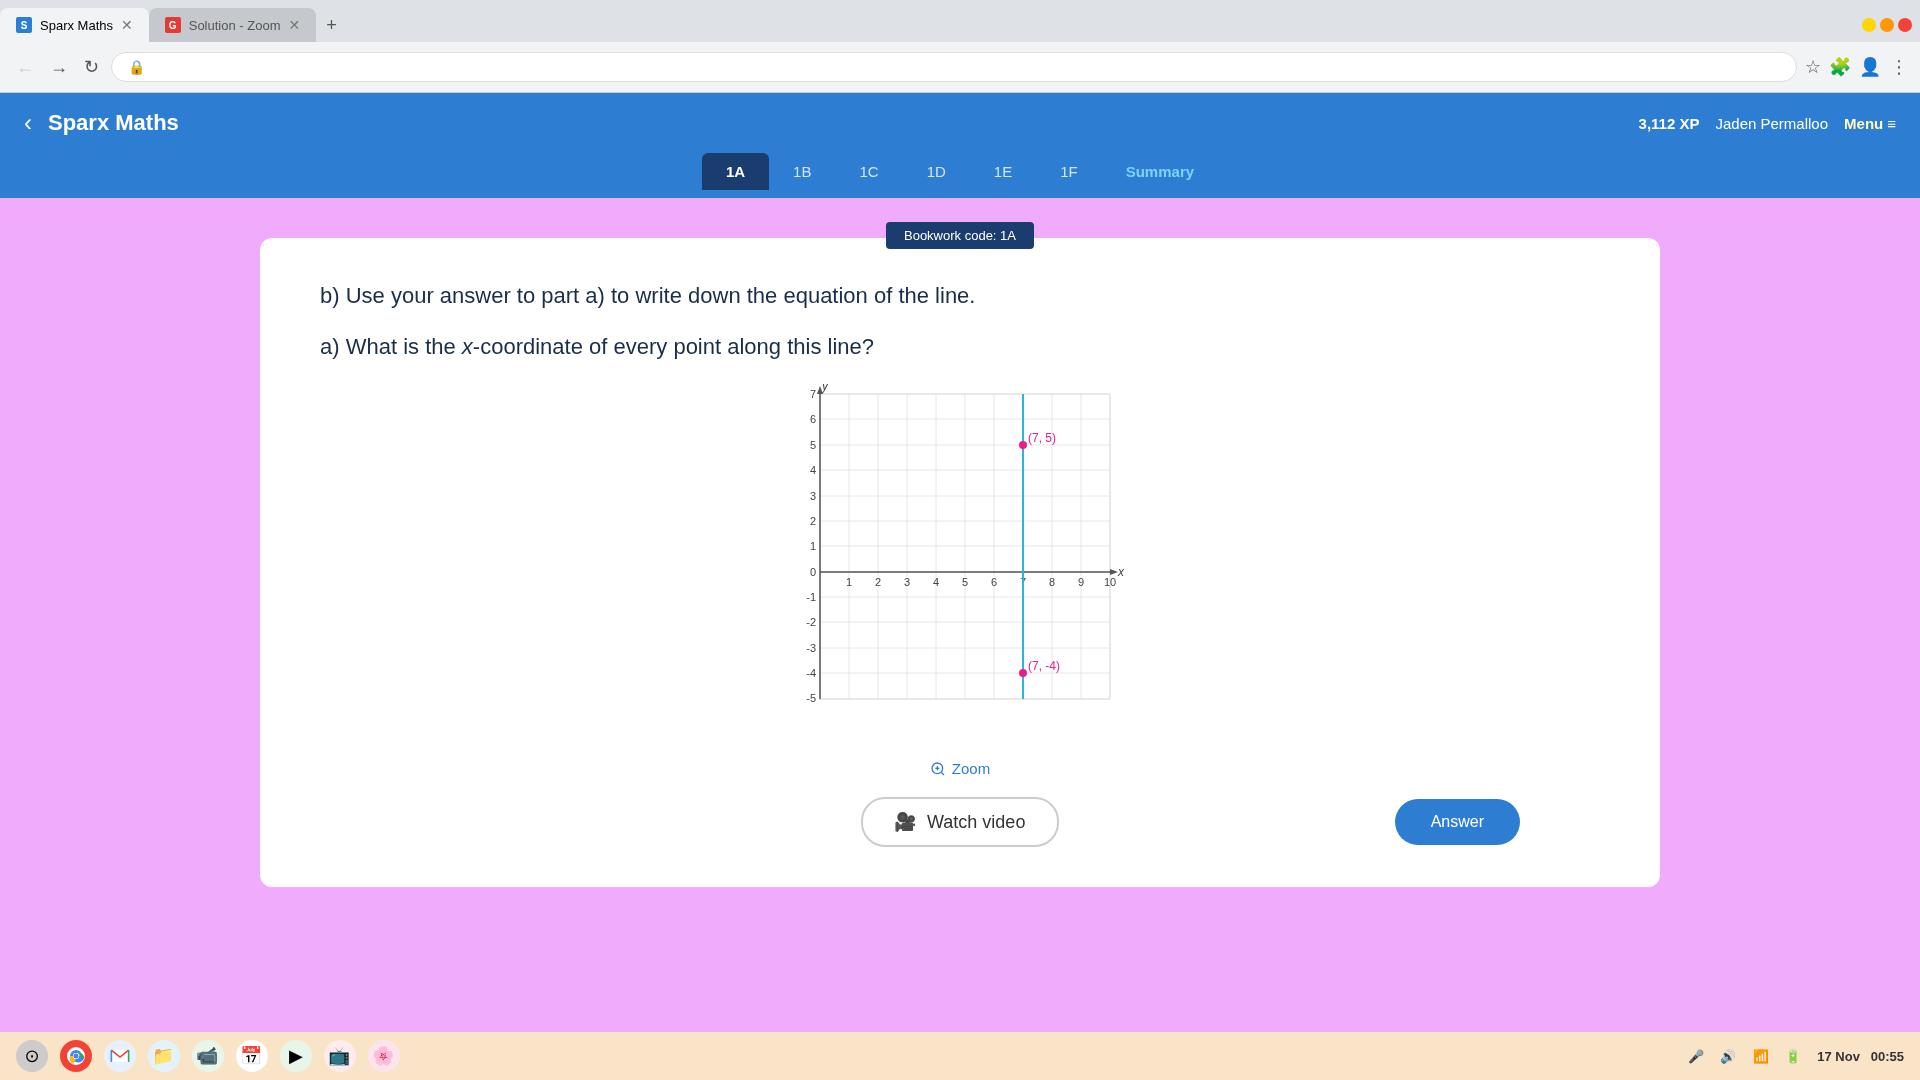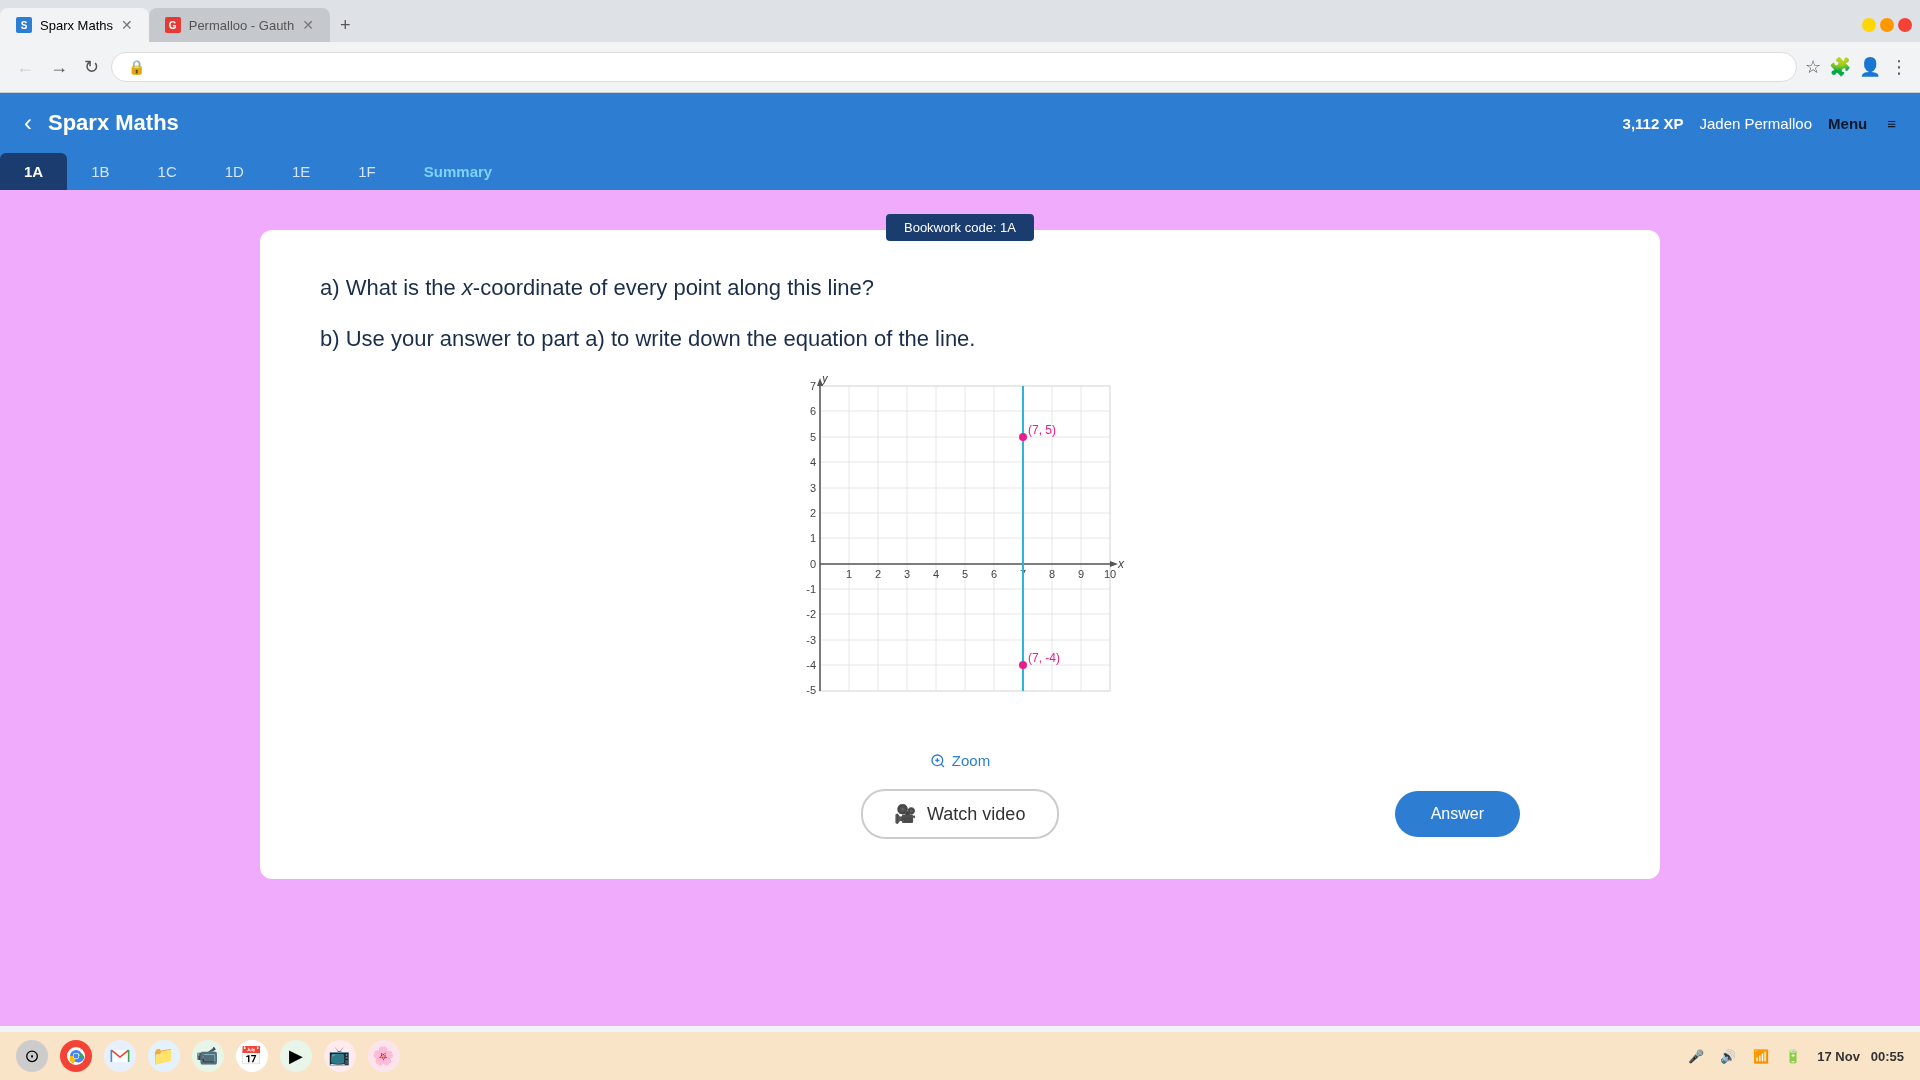--- a/index.html
+++ b/index.html
@@ -26,24 +26,24 @@
     .toolbar-icons { display: flex; gap: 8px; align-items: center; }
     .toolbar-icon-btn { background: none; border: none; font-size: 18px; color: #555; cursor: pointer; }
 
     
     .app-header { background: #2d7dd2; display: flex; align-items: center; padding: 0 24px; height: 60px; }
     .back-btn { color: white; background: none; border: none; font-size: 24px; cursor: pointer; margin-right: 16px; }
     .app-logo { color: white; font-size: 22px; font-weight: 700; }
     .header-right { margin-left: auto; display: flex; align-items: center; gap: 16px; color: white; font-size: 15px; }
     .xp-badge { color: white; font-weight: 600; }
     .user-name { color: white; }
-    .menu-btn { background: none; border: none; color: #0f172a; font-size: 15px; cursor: pointer; display: flex; align-items: center; gap: 20px; font-weight: 600; }
-
-    
-    .tab-nav { background: #2d7dd2; display: flex; justify-content: flex-start; padding-bottom: 0; }
+    .menu-btn { background: none; border: none; color: #fef9c3; font-size: 15px; cursor: pointer; display: flex; align-items: center; gap: 4px; font-weight: 600; }
+
+    
+    .tab-nav { background: #2d7dd2; display: flex; justify-content: center; padding-bottom: 8px; }
     .task-tab { padding: 10px 24px; color: rgba(255,255,255,0.8); font-size: 15px; cursor: pointer; border: none; background: none; font-weight: 500; border-radius: 6px 6px 0 0; }
     .task-tab.active { background: #1a3c6e; color: white; font-weight: 700; }
     .task-tab.summary { color: #7dd3fc; font-weight: 600; }
 
     
     .main-content { background: #f0abfc; min-height: calc(1080px - 92px - 60px - 42px - 50px); display: flex; flex-direction: column; align-items: center; padding: 0 0 40px 0; position: relative; }
 
     .bookwork-code-badge { background: #1a3c6e; color: white; font-size: 13px; padding: 6px 18px; border-radius: 4px; position: absolute; top: -16px; left: 50%; transform: translateX(-50%); z-index: 10; white-space: nowrap; }
 
     .question-card { background: white; border-radius: 12px; padding: 40px 60px 40px 60px; width: 1400px; margin: 40px auto 0 auto; position: relative; }
@@ -73,21 +73,21 @@
 
 <div class="browser-chrome">
   <div class="tab-bar">
     <div class="tab active">
       <div class="tab-favicon" style="background:#2d7dd2; display:flex; align-items:center; justify-content:center; color:white; font-size:10px; font-weight:700;">S</div>
       <span class="tab-title">Sparx Maths</span>
       <span class="tab-close">✕</span>
     </div>
     <div class="tab inactive">
       <div class="tab-favicon" style="background:#e53935; display:flex; align-items:center; justify-content:center; color:white; font-size:10px; font-weight:700;">G</div>
-      <span class="tab-title">Permalloo - Gauth</span>
+      <span class="tab-title">Solution - Zoom</span>
       <span class="tab-close">✕</span>
     </div>
     <button class="tab-new">+</button>
     <div class="window-controls">
       <button class="win-btn" style="background:#ffd600;"></button>
       <button class="win-btn" style="background:#ff9800;"></button>
       <button class="win-btn" style="background:#f44336;"></button>
     </div>
   </div>
   <div class="address-bar-row">
@@ -127,24 +127,24 @@
   <button class="task-tab">1E</button>
   <button class="task-tab">1F</button>
   <button class="task-tab summary">Summary</button>
 </div>
 
 <div class="main-content">
   <div class="question-card">
 
     <div class="bookwork-code-badge">Bookwork code: 1A</div>
 
+    <p class="question-text">b) Use your answer to part a) to write down the equation of the line.</p>
     <p class="question-text">
       a) What is the <em>x</em>-coordinate of every point along this line?
     </p>
-    <p class="question-text">b) Use your answer to part a) to write down the equation of the line.</p>
 
     <div class="graph-container">
       <div class="graph-svg-wrap">
         <svg width="340" height="360" viewBox="0 0 340 360">
 
           <rect x="30" y="10" width="290" height="305" fill="white" stroke="#ddd"></rect>
 
           <g stroke="#e0e0e0" stroke-width="0.8">
 
             <line x1="30" y1="10" x2="30" y2="315"></line>

